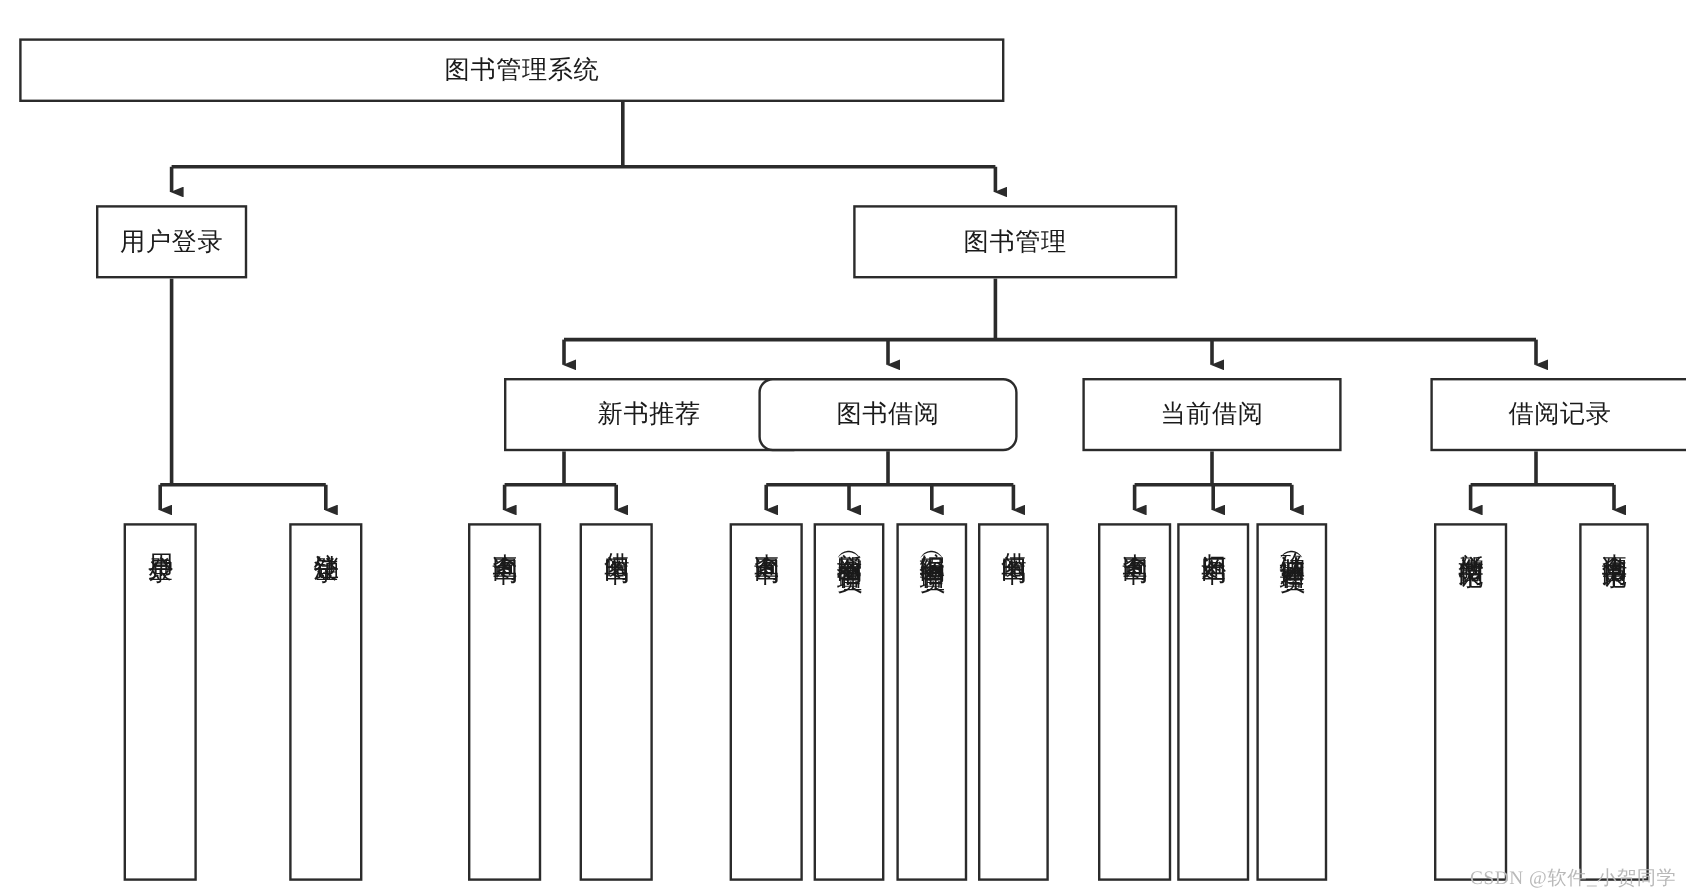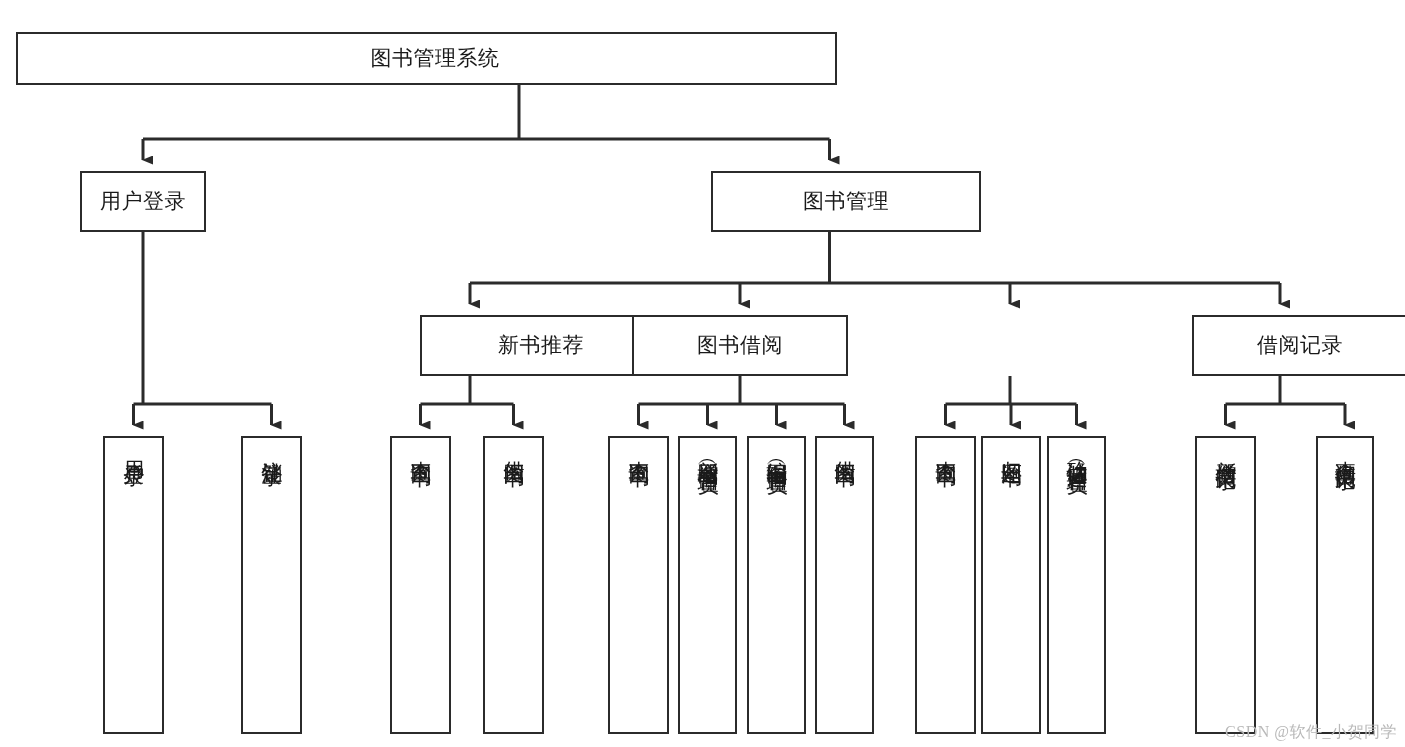--- a/index.html
+++ b/index.html
@@ -127,22 +127,25 @@
   <div class="node horiz" style="left: 80px; top: 171px; width: 126px; height: 61px;">
     <span class="node-label">用户登录</span>
   </div>
   <div class="node horiz" style="left: 711px; top: 171px; width: 270px; height: 61px;">
     <span class="node-label">图书管理</span>
   </div>
 
   <div class="node horiz" style="left: 372px; top: 315px; width: 242px; height: 61px; margin-left: 48px;">
     <span class="node-label">新书推荐</span>
   </div>
-  <div class="node horiz" style="left: 632px; top: 315px; width: 216px; height: 61px;">
+  <div class="node horiz" style="left: 632px; top: 315px; width: 216px; height: 61px; border-radius: 12px;">
     <span class="node-label">图书借阅</span>
+  </div>
+  <div class="node horiz" style="left: 902px; top: 315px; width: 216px; height: 61px;">
+    <span class="node-label">当前借阅</span>
   </div>
   <div class="node horiz" style="left: 1172px; top: 315px; width: 216px; height: 61px; margin-left: 20px;">
     <span class="node-label">借阅记录</span>
   </div>
 
   <div class="node vert" style="left: 103px; top: 436px; width: 61px; height: 298px;">
     <span class="node-label">用户登录</span>
   </div>
   <div class="node vert" style="left: 241px; top: 436px; width: 61px; height: 298px;">
     <span class="node-label">注销登录</span>

